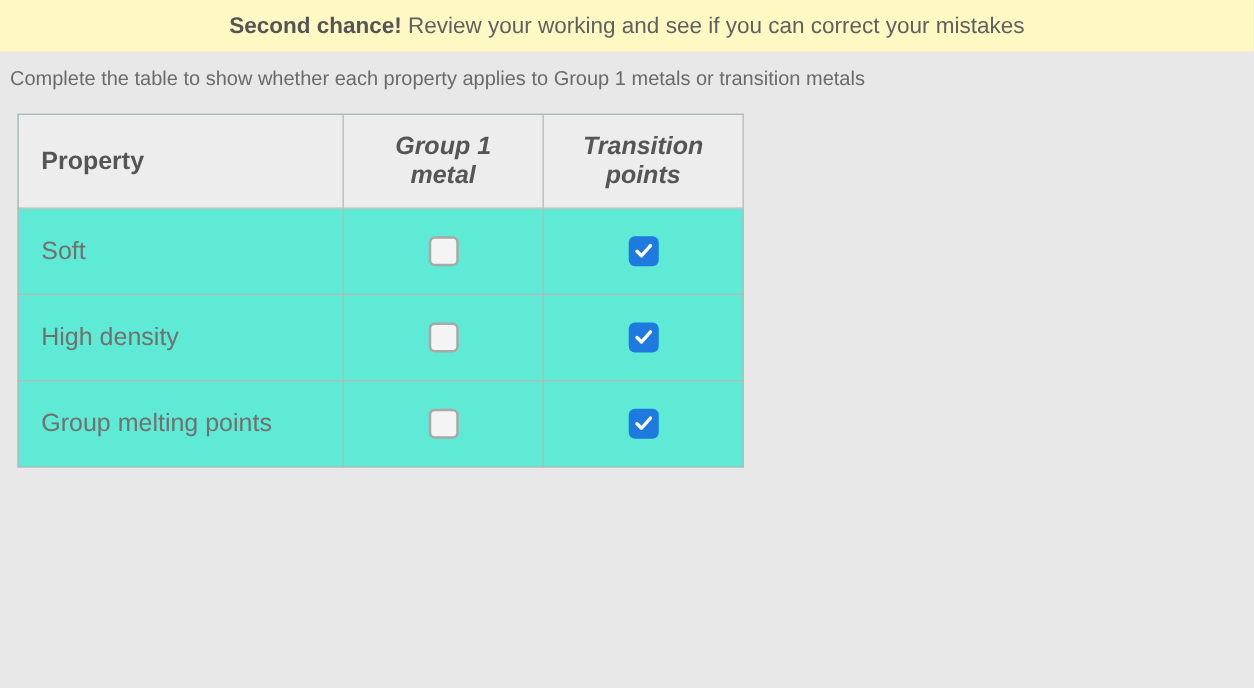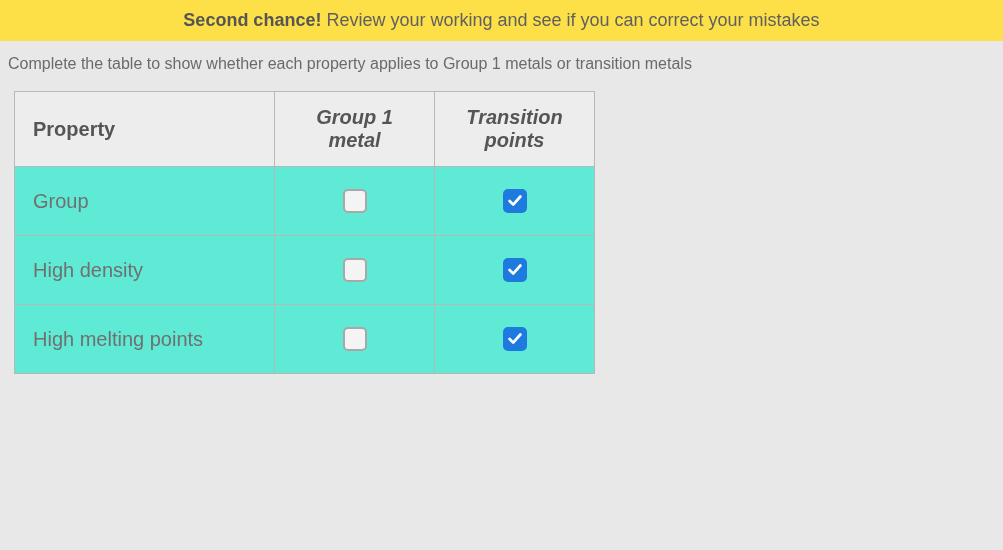--- a/index.html
+++ b/index.html
@@ -9,21 +9,21 @@
     }
     body {
       font-family: Arial, Helvetica, sans-serif;
       background: #e8e8e8;
       width: 1003px;
       height: 550px;
       overflow: hidden;
       filter: blur(0.6px);
     }
     .top-banner {
-      background: #fde047;
+      background: #fef9c3;
       padding: 10px 4px;
       text-align: center;
       color: #606060;
       font-size: 18px;
       font-weight: 500;
     }
     .top-banner .bold-lead {
       font-weight: bold;
       color: #555;
     }
@@ -113,35 +113,35 @@
   <table>
     <thead>
       <tr>
         <th>Property</th>
         <th class="col-header-center">Group 1 metal</th>
         <th class="col-header-center">Transition points</th>
       </tr>
     </thead>
     <tbody>
         <tr>
-          <td class="prop-label">Group</td>
+          <td class="prop-label">Soft</td>
           <td class="check-cell"><span class="checkbox unchecked"></span></td>
           <td class="check-cell"><span class="checkbox checked"><svg viewBox="0 0 20 20">
                 <path d="M4 10 L8 14 L16 5"></path>
               </svg></span></td>
         </tr>
         <tr>
           <td class="prop-label">High density</td>
           <td class="check-cell"><span class="checkbox unchecked"></span></td>
           <td class="check-cell"><span class="checkbox checked"><svg viewBox="0 0 20 20">
                 <path d="M4 10 L8 14 L16 5"></path>
               </svg></span></td>
         </tr>
         <tr>
-          <td class="prop-label">High melting points</td>
+          <td class="prop-label">Group melting points</td>
           <td class="check-cell"><span class="checkbox unchecked"></span></td>
           <td class="check-cell"><span class="checkbox checked"><svg viewBox="0 0 20 20">
                 <path d="M4 10 L8 14 L16 5"></path>
               </svg></span></td>
         </tr>
       </tbody>
   </table>
 </div>
 
 </body></html>

